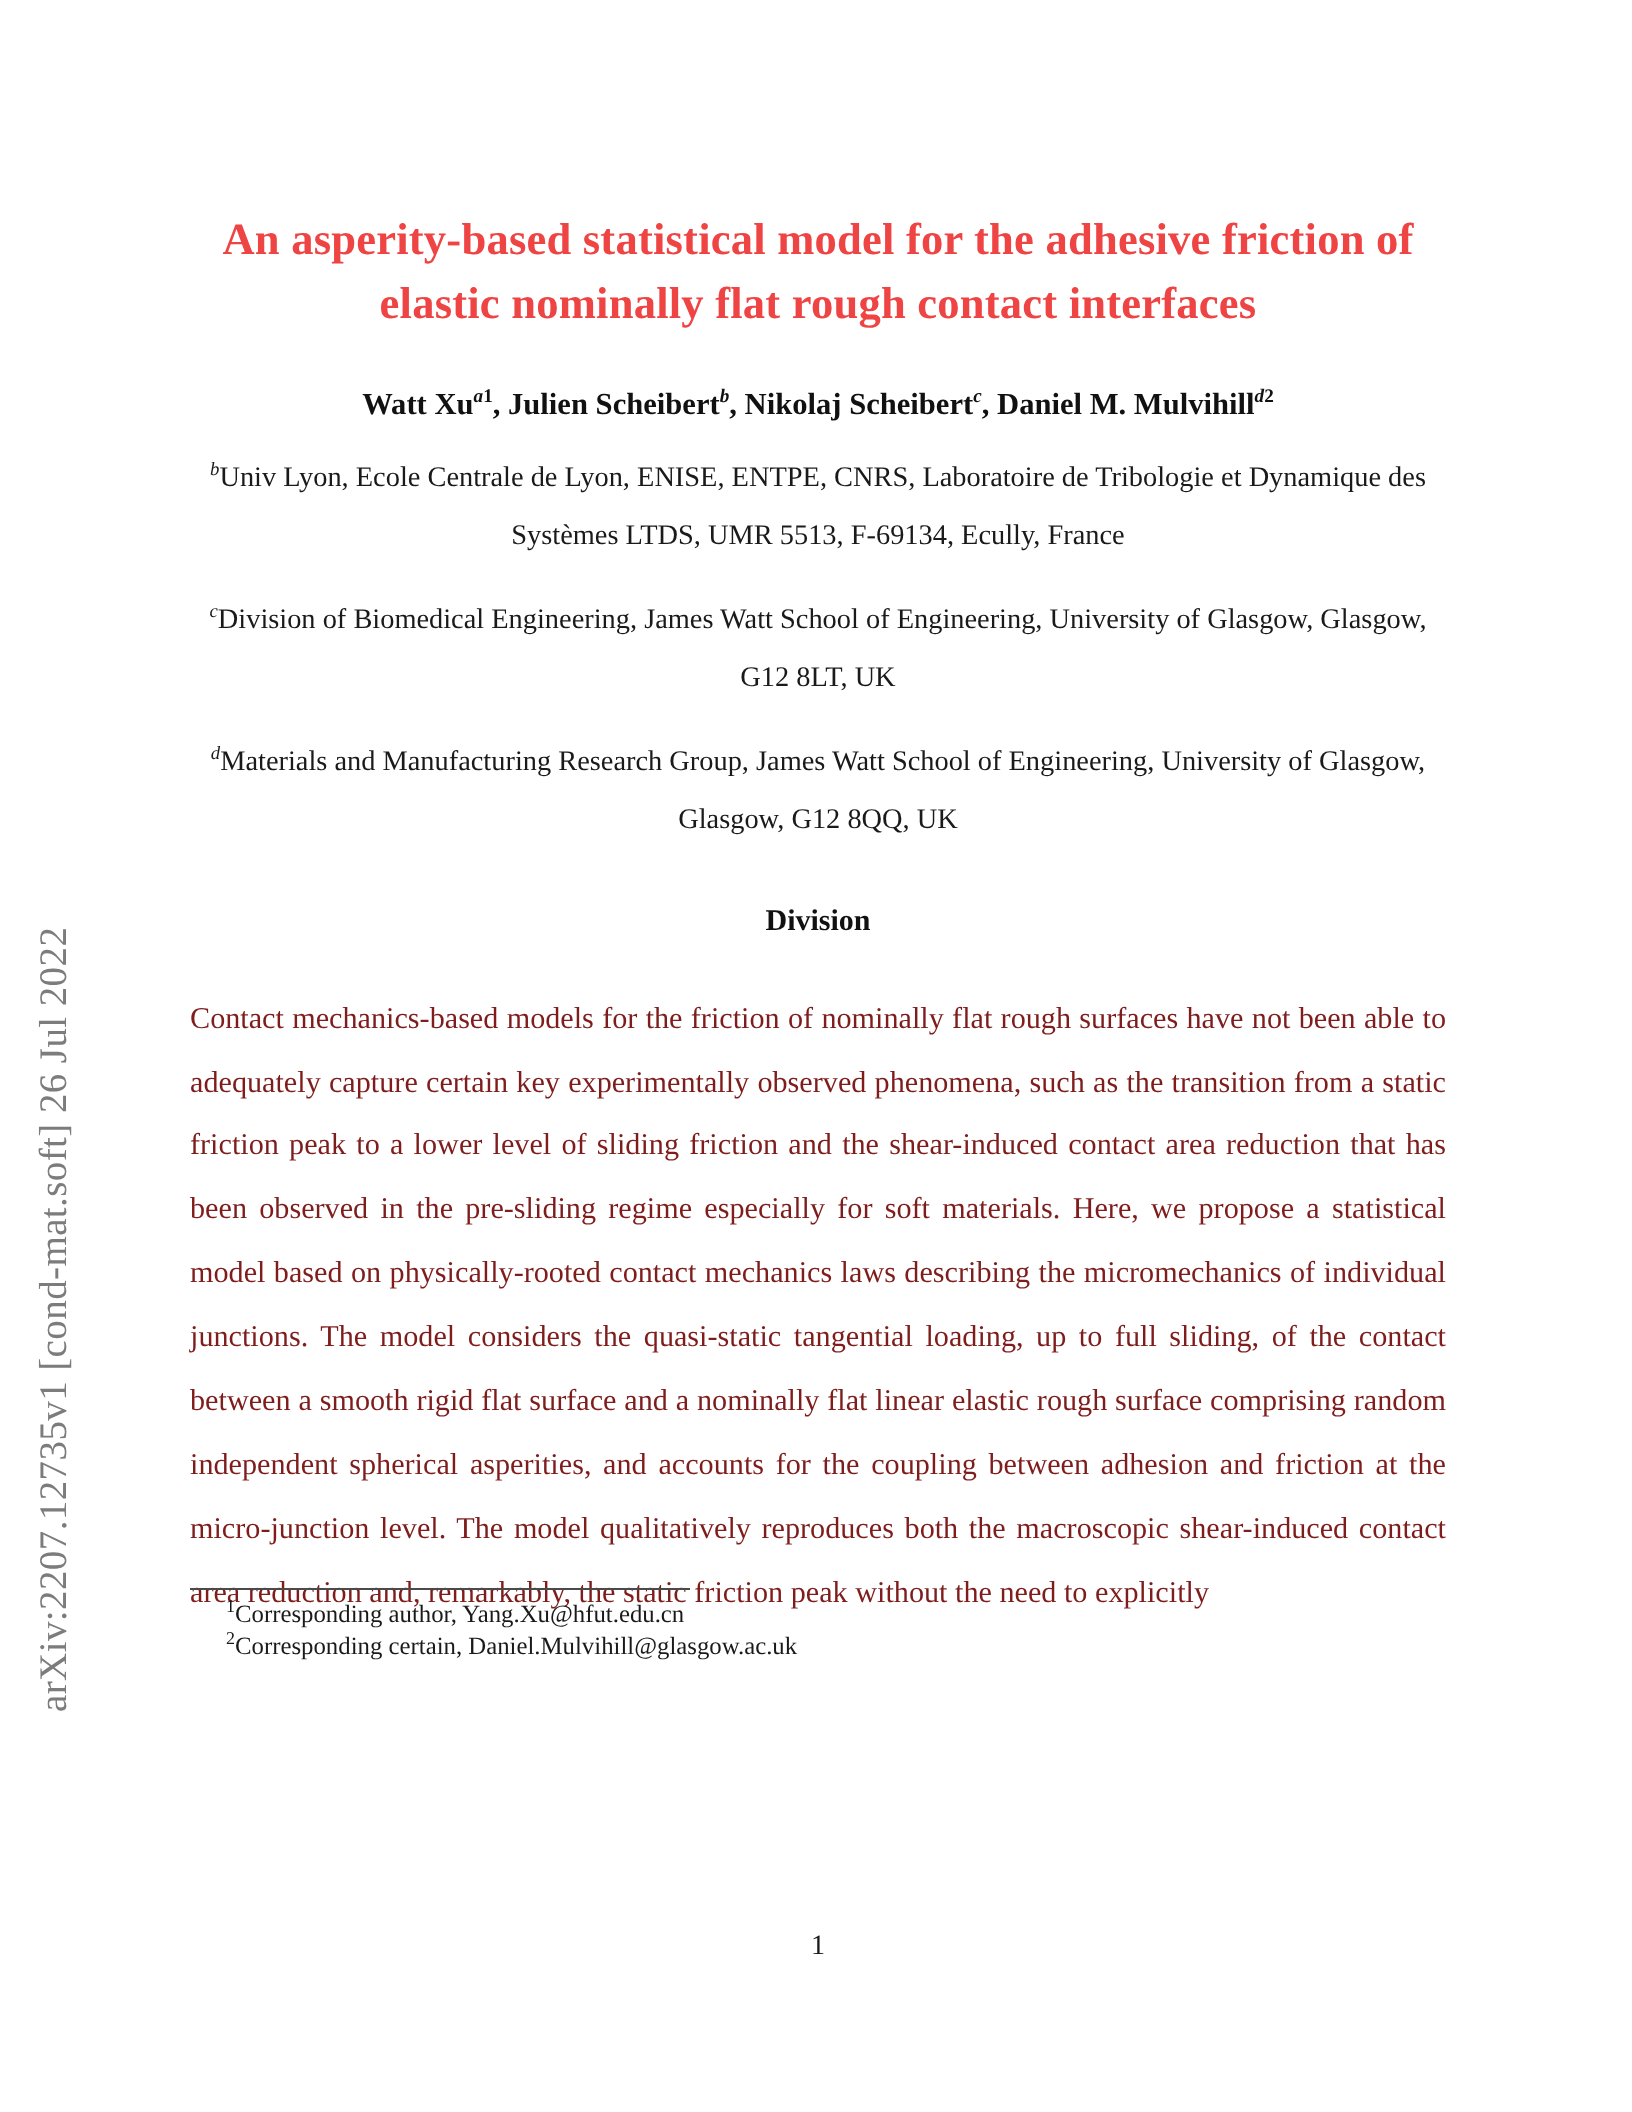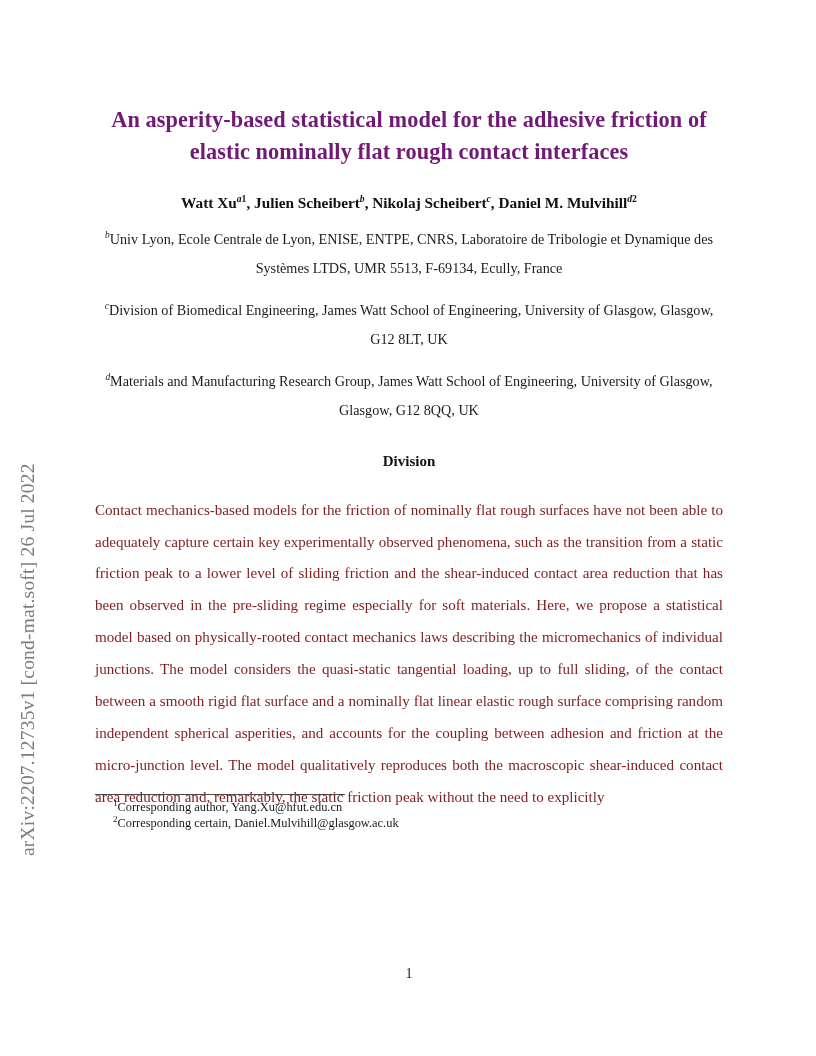--- a/index.html
+++ b/index.html
@@ -51,21 +51,21 @@
   }
 
   .title {
     margin: 0;
     padding-top: 104px;
     font-size: 22.3px;
     font-weight: bold;
     line-height: 31.8px;
     text-align: center;
     letter-spacing: 0.1px;
-    color: #701a75;
+    color: #ef4444;
   }
 
   .authors {
     margin: 0;
     padding-top: 25px;
     font-size: 15.3px;
     font-weight: bold;
     text-align: center;
     line-height: 20px;
     color: #111111;

